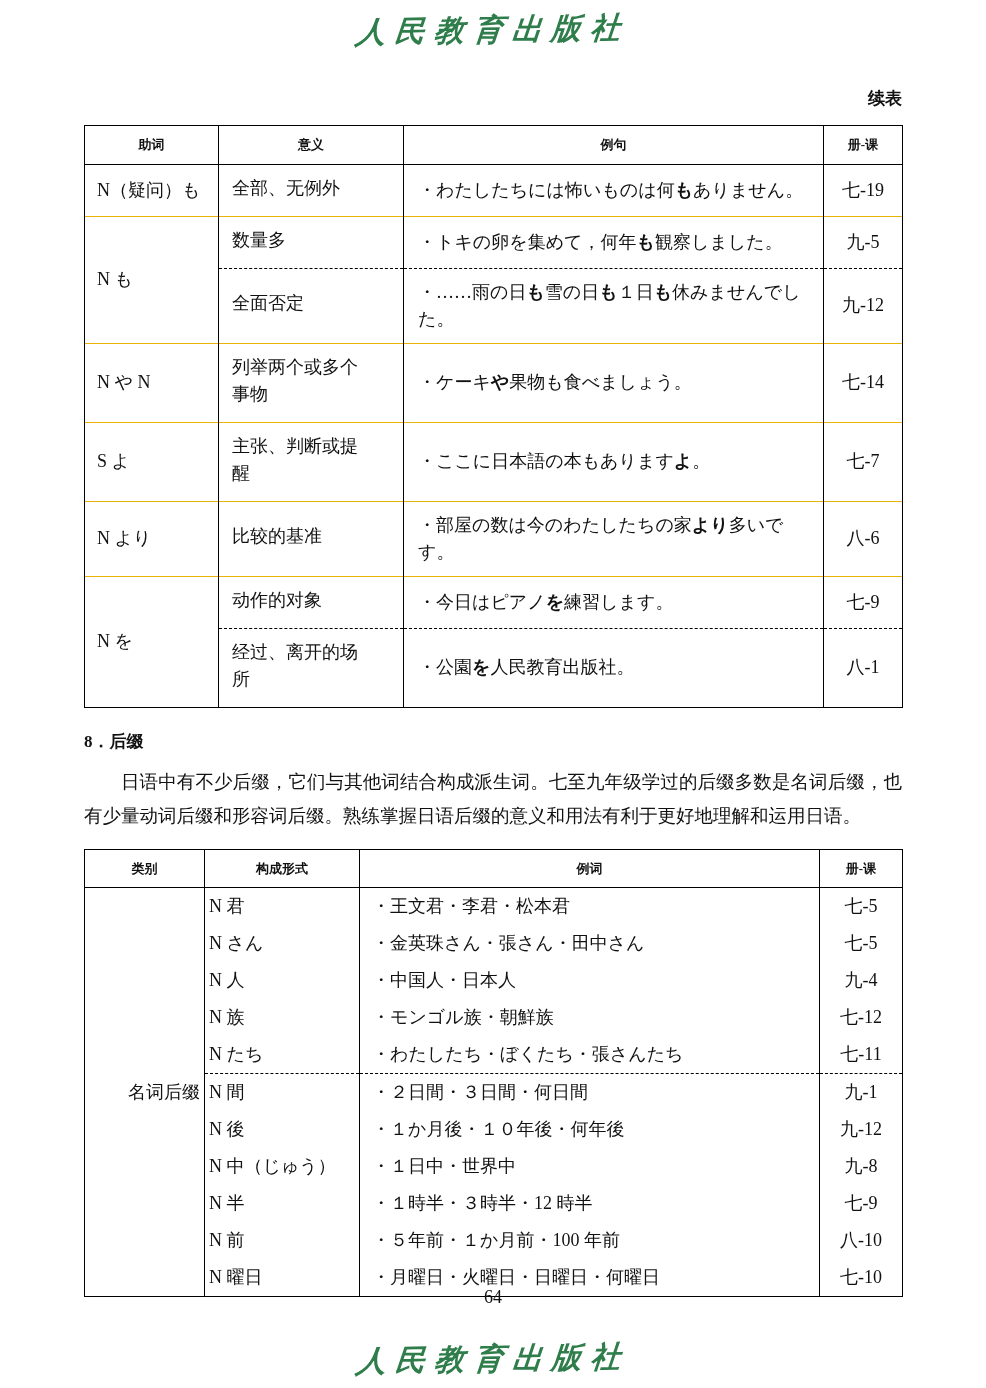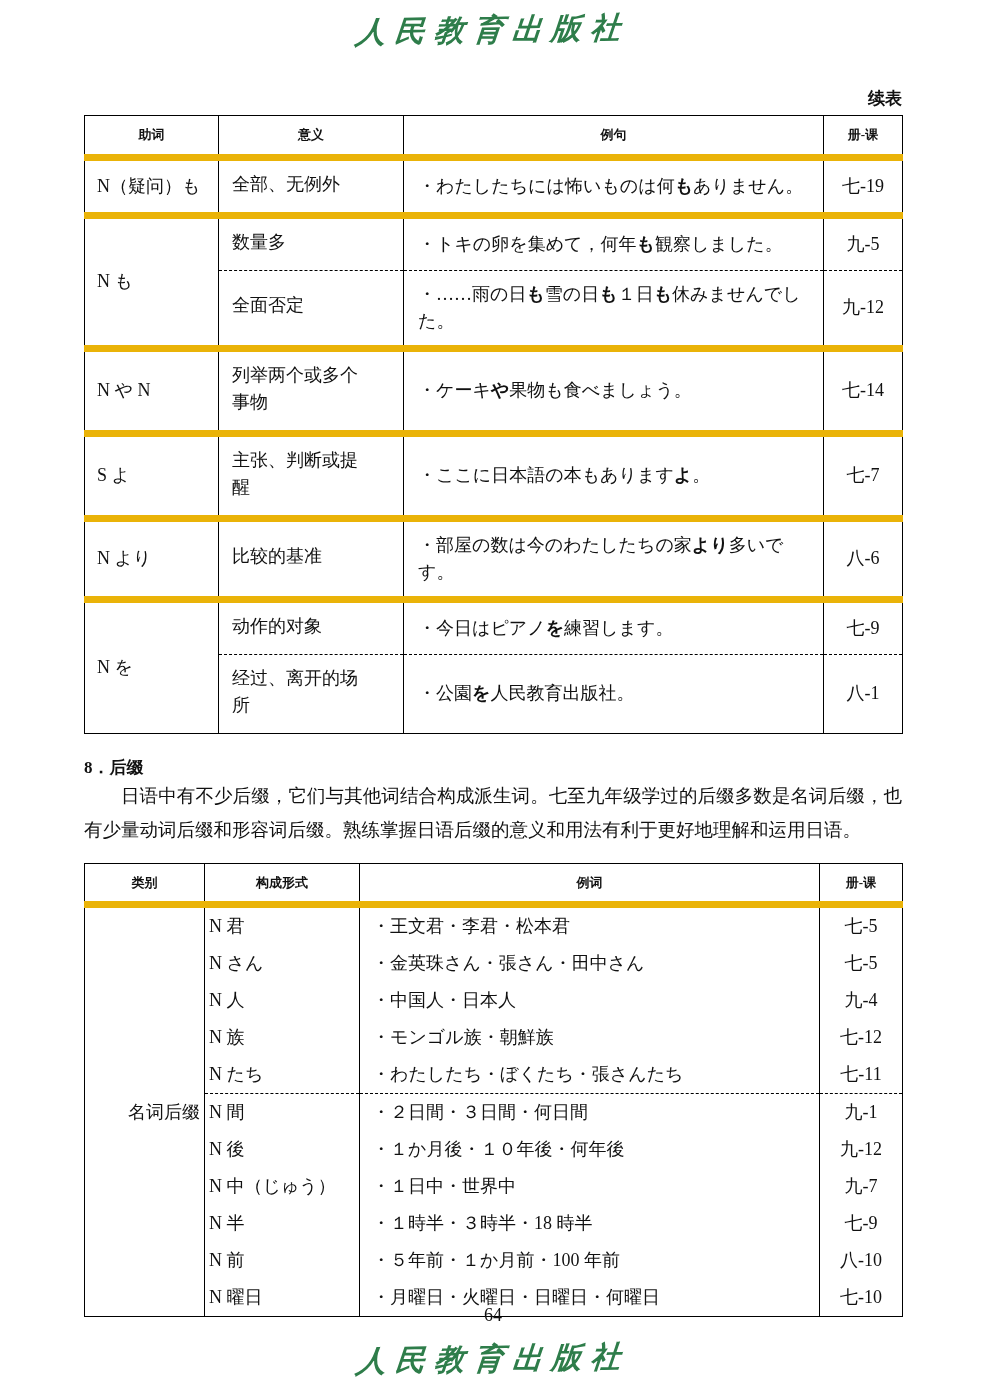--- a/index.html
+++ b/index.html
@@ -24,21 +24,21 @@
     transform: skewX(-6deg) rotate(-1deg);
   }
   .logo.top { padding-top: 10px; }
   .logo.bottom { position: absolute; bottom: 8px; left: 0; right: 0; }
   .content { padding: 0 84px; }
   .continued {
     text-align: right;
     font-size: 17px;
     font-weight: bold;
     margin-top: 36px;
-    margin-bottom: 5px;
+    margin-bottom: 15px;
   }
   table {
     border-collapse: collapse;
     border: 1.5px solid #000;
     width: 818px;
     table-layout: fixed;
     font-size: 18px;
     line-height: 1.5;
   }
   th, td {
@@ -47,50 +47,51 @@
     vertical-align: middle;
     word-break: break-all;
   }
   th {
     border-bottom: 1px solid #000;
     padding: 9px 4px;
     text-align: center;
     font-weight: bold;
     font-size: 13px;
   }
-  tr.row-solid > td { border-top: 7px solid #eab308; }
+  tr.row-solid > td { border-top: 1px solid #eab308; }
   tr.row-dashed > td { border-top: 1px dashed #000; }
   
   #table1 td.particle { padding: 10px 8px 10px 12px; }
   #table1 td.meaning  { padding: 10px 38px 14px 13px; }
   #table1 td.example  { padding: 10px 14px; }
   #table1 td.lesson   { padding: 10px 2px; text-align: center; }
   .b { font-weight: bold; }
   
   #table2 td.category { text-align: right; padding: 6px 4px; }
   #table2 td.form     { padding: 5px 6px 5px 4px; }
   #table2 td.examples { padding: 5px 10px 5px 12px; }
   #table2 td.lesson   { padding: 5px 2px; text-align: center; }
   
   .section-heading {
     margin-top: 22px;
     font-size: 17px;
     font-weight: bold;
   }
   .section-paragraph {
+    margin-top: 12px;
     font-size: 18.5px;
     line-height: 1.85;
     text-align: justify;
     text-indent: 2em;
   }
   .table2-wrap { margin-top: 16px; }
   .table1-wrap { margin-top: 0; }
   .page-number {
     position: absolute;
-    bottom: 62px;
+    bottom: 80px;
     left: 0; right: 0;
     text-align: center;
     font-size: 18px;
   }
 </style>
 </head>
 <body>
 
 <div class="page">
 
@@ -216,25 +217,25 @@
               <td class="lesson">九-1</td>
             </tr>
             <tr>
               <td class="form">N 後</td>
               <td class="examples">・１か月後・１０年後・何年後</td>
               <td class="lesson">九-12</td>
             </tr>
             <tr>
               <td class="form">N 中（じゅう）</td>
               <td class="examples">・１日中・世界中</td>
-              <td class="lesson">九-7</td>
+              <td class="lesson">九-8</td>
             </tr>
             <tr>
               <td class="form">N 半</td>
-              <td class="examples">・１時半・３時半・18 時半</td>
+              <td class="examples">・１時半・３時半・12 時半</td>
               <td class="lesson">七-9</td>
             </tr>
             <tr>
               <td class="form">N 前</td>
               <td class="examples">・５年前・１か月前・100 年前</td>
               <td class="lesson">八-10</td>
             </tr>
             <tr>
               <td class="form">N 曜日</td>
               <td class="examples">・月曜日・火曜日・日曜日・何曜日</td>

